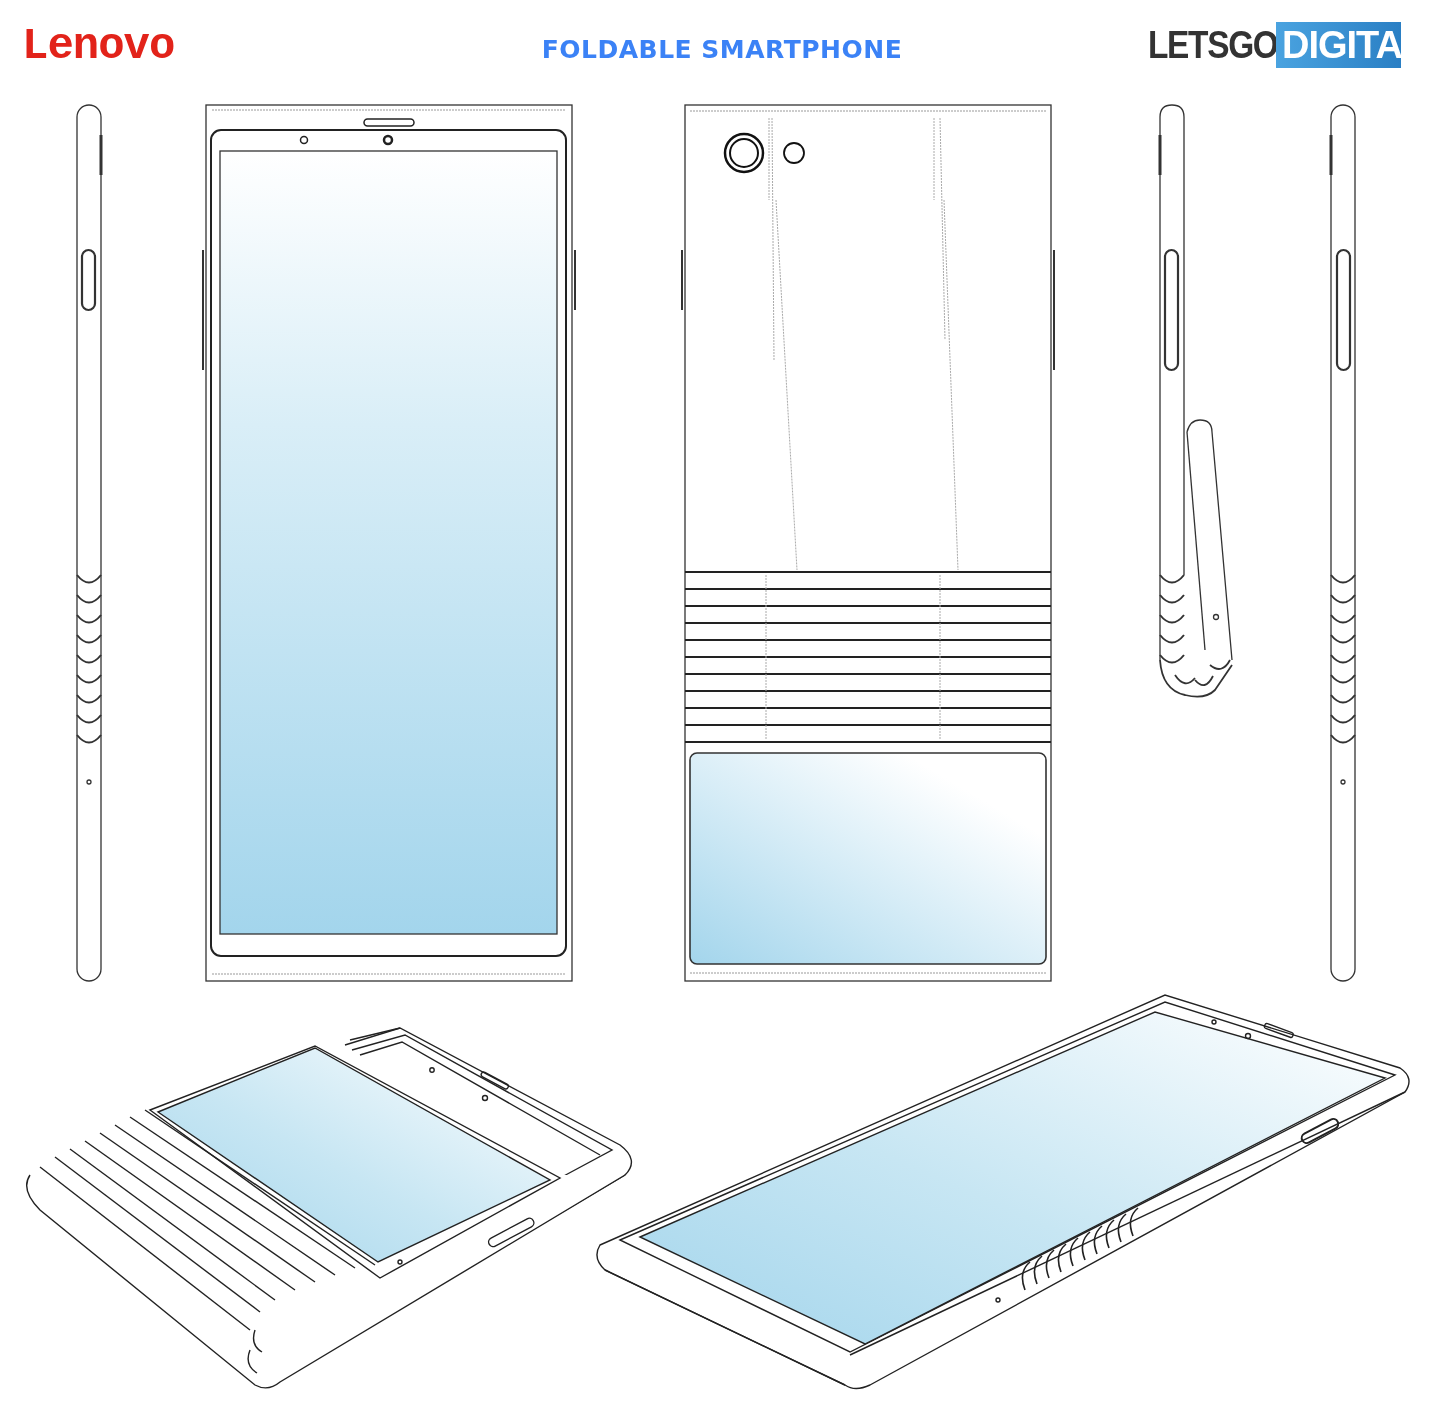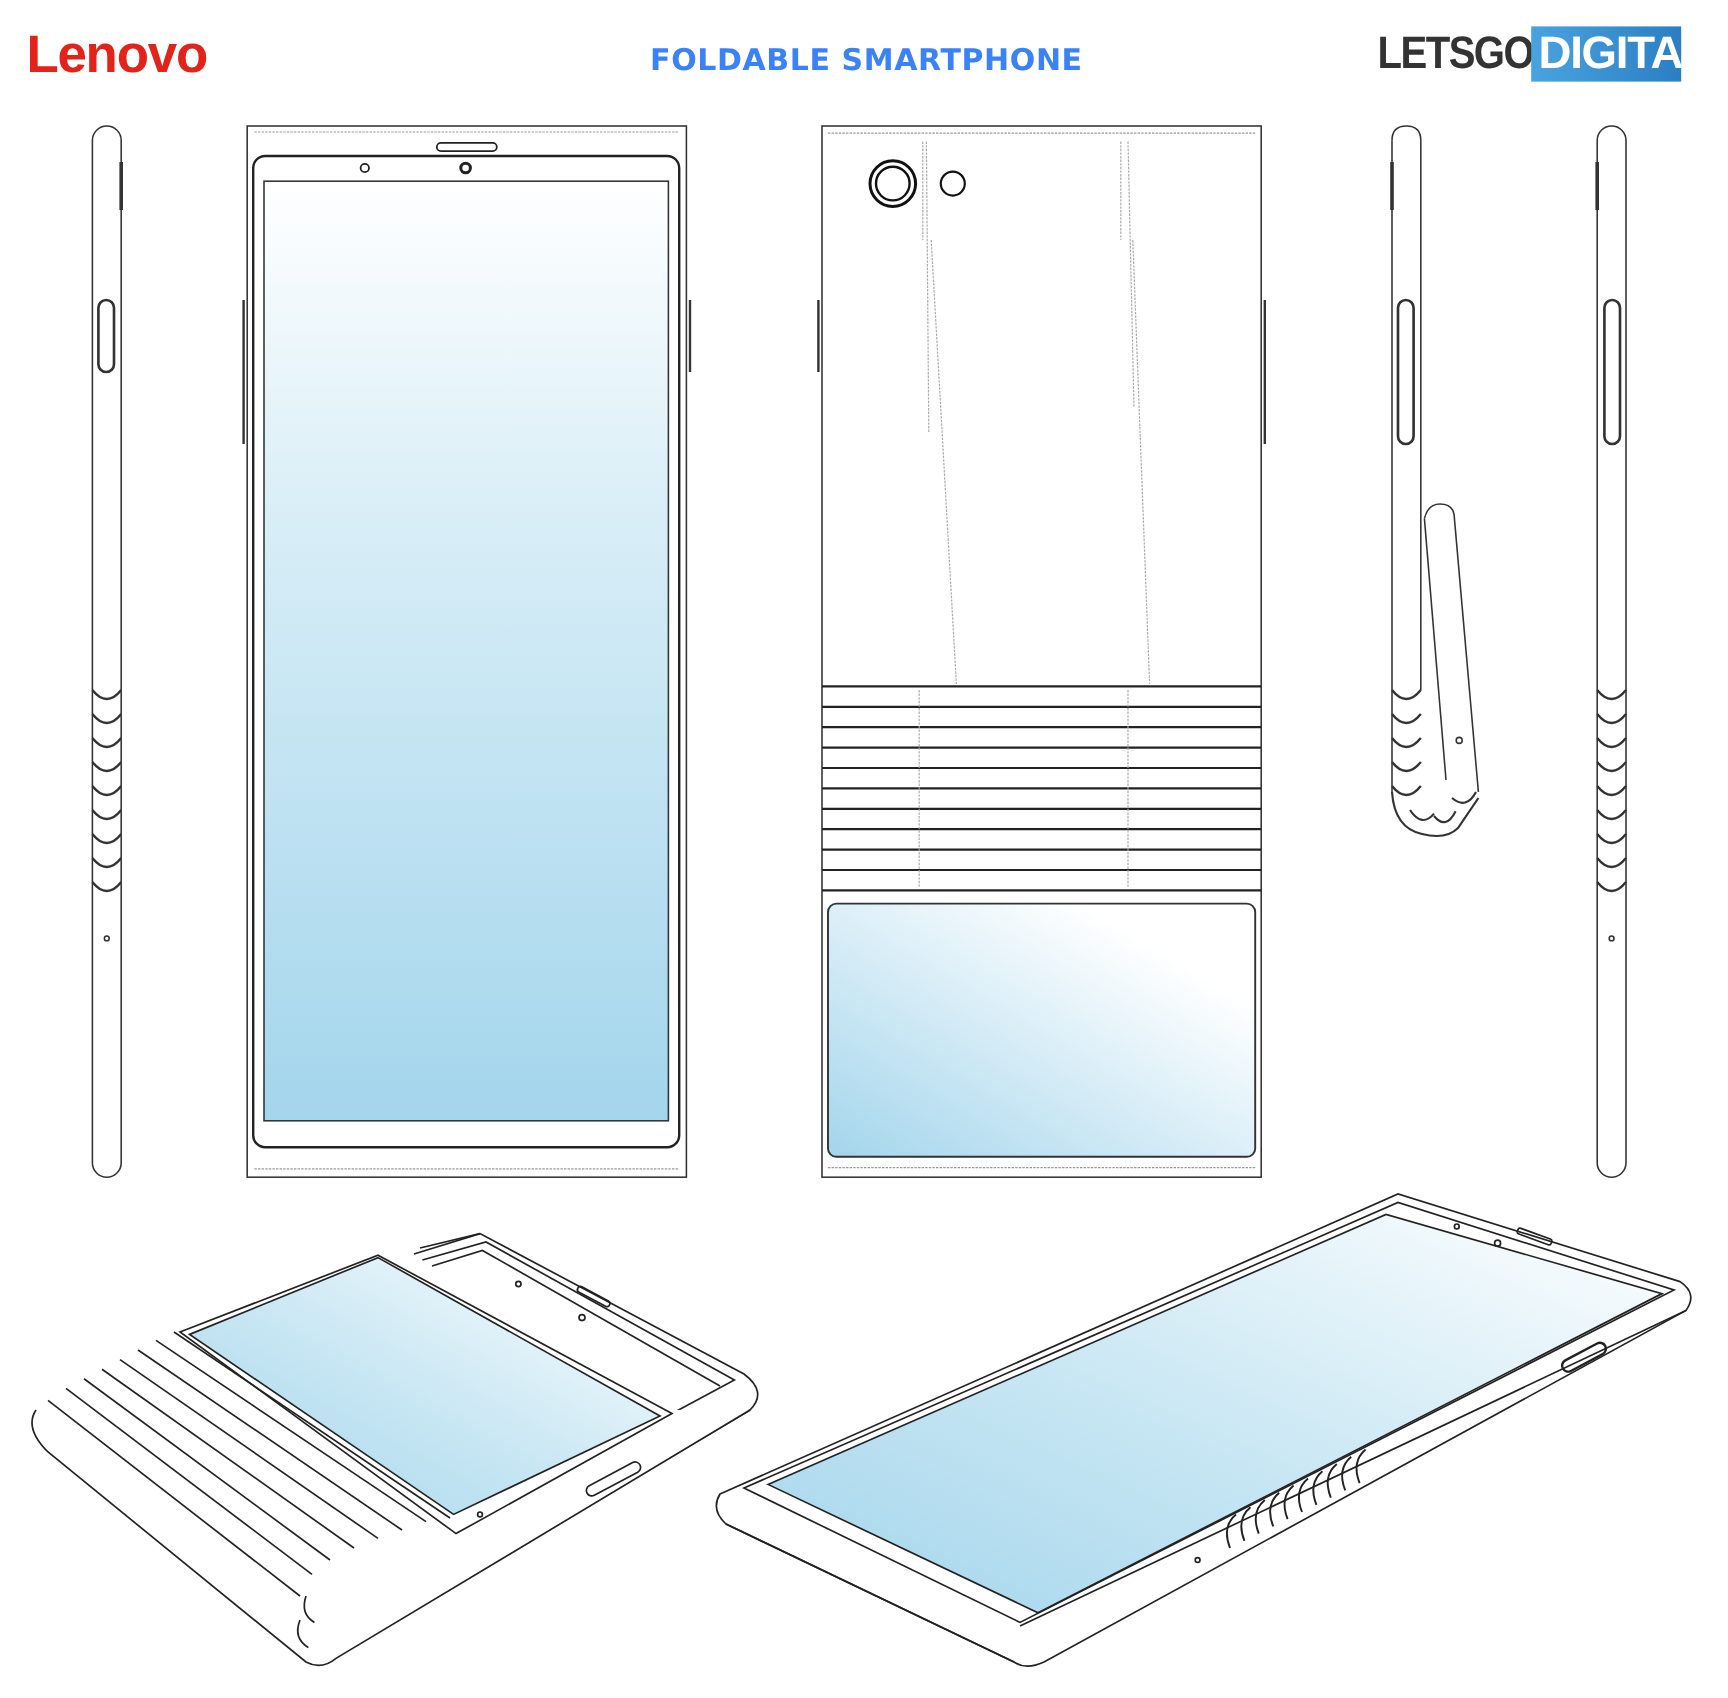--- a/index.html
+++ b/index.html
@@ -1,18 +1,18 @@
 <!DOCTYPE html>
 <html><head>
 <meta charset="utf-8">
 <style>
   html,body{margin:0;padding:0;background:#ffffff;}
   body{width:1440px;height:1415px;position:relative;overflow:hidden;font-family:"Liberation Sans",sans-serif;}
   .abs{position:absolute;}
-  .brand-lenovo{left:22px;top:20px;font-family:Liberation Sans, sans-serif;font-weight:bold;font-size:44px;letter-spacing:-1px;color:#e2231a;line-height:52px;text-align:center;}
+  .brand-lenovo{left:22px;top:20px;font-family:Liberation Mono, monospace;font-weight:bold;font-size:44px;letter-spacing:-1px;color:#e2231a;line-height:52px;text-align:center;}
   .title{left:0;width:1396px;top:34px;text-align:center;font-family:"DejaVu Sans",sans-serif;font-weight:bold;font-size:25px;color:#3b82f6;letter-spacing:0.5px;line-height:32px;margin-left:24px;}
   .brand-lg{left:1148px;top:22px;height:46px;display:flex;align-items:center;}
   .lg-a{font-family:"Liberation Sans",sans-serif;font-weight:bold;font-size:38px;color:#333;letter-spacing:-1.5px;transform:scaleX(0.88);transform-origin:left center;width:128px;}
   .lg-b{background:linear-gradient(90deg,#4aa3e0,#2a7fc4);color:#fff;font-family:"Liberation Sans",sans-serif;font-weight:bold;font-size:38px;letter-spacing:-1px;height:46px;line-height:46px;padding:0 6px;width:125px;box-sizing:border-box;transform:scaleX(1);}
   svg{position:absolute;left:0;top:0;}
 </style>
 </head>
 <body>
 
 <div class="abs brand-lenovo">Lenovo</div>

